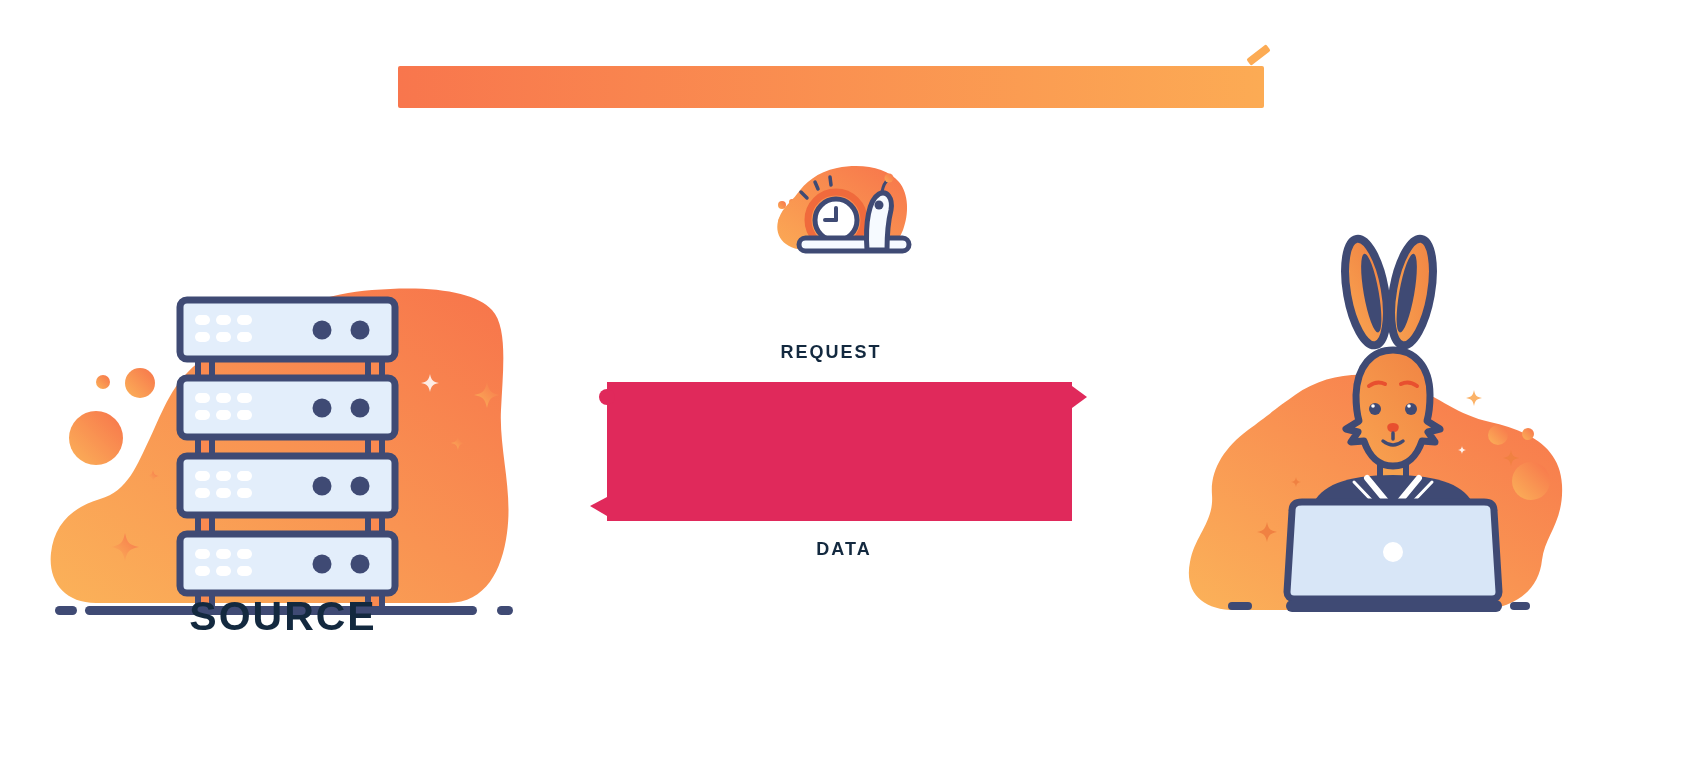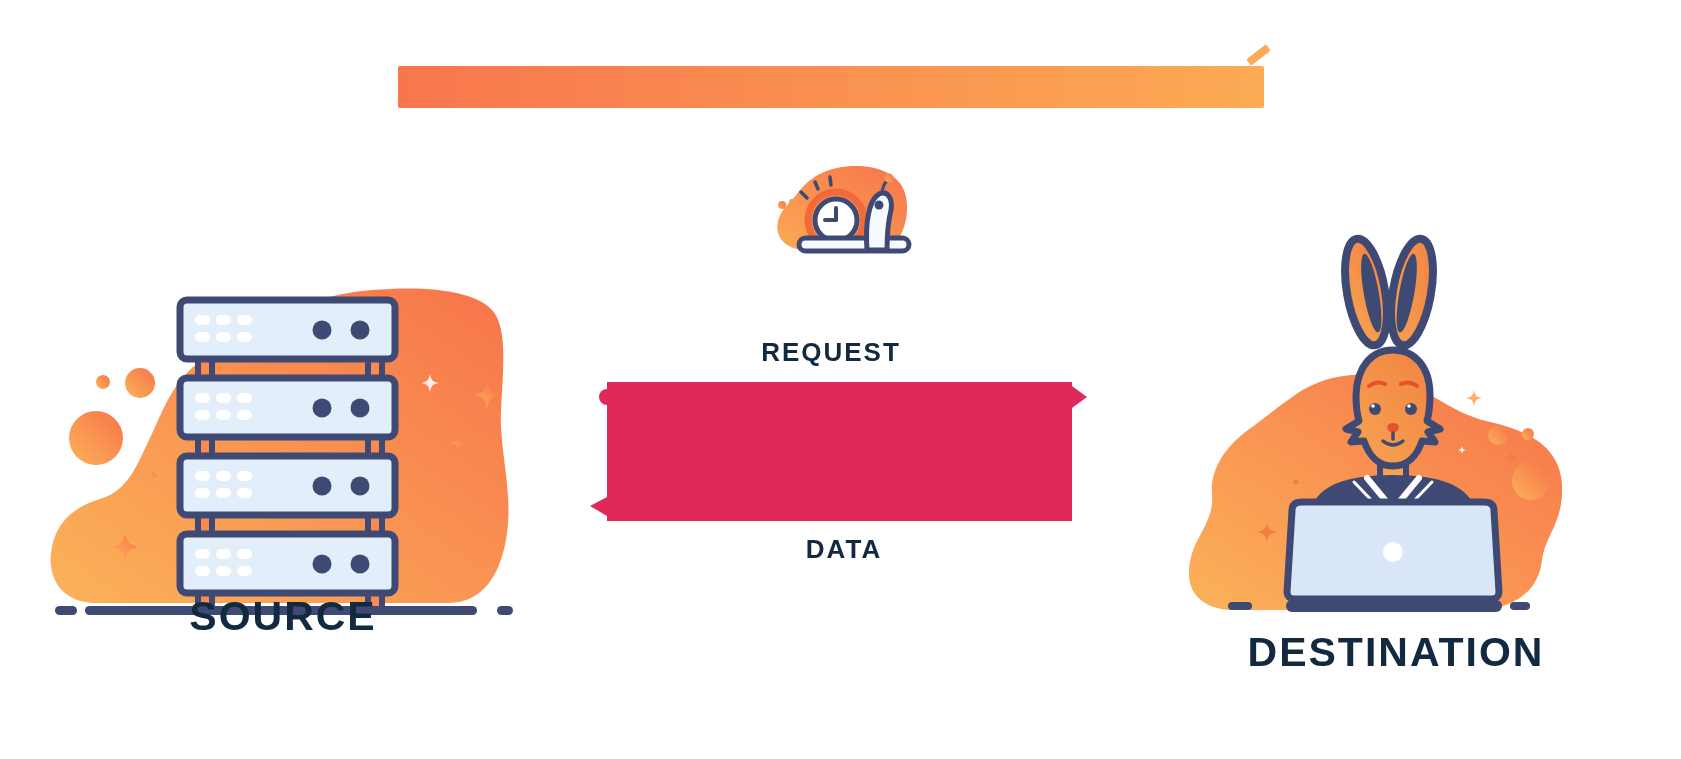--- a/index.html
+++ b/index.html
@@ -22,21 +22,21 @@
     left:398px;top:66px;width:866px;height:42px;
     background:linear-gradient(90deg,var(--orange_dark),var(--orange_light));
     border-radius:2px;
   }
   .banner-tick{
     left:1246px;top:51px;width:25px;height:8px;border-radius:2px;
     background:var(--orange_light);
     transform:rotate(-38deg);
   }
   .flow-label{
-    color:var(--label_navy);font-weight:800;font-size:26px;line-height:26px;
+    color:var(--label_navy);font-weight:800;font-size:18px;line-height:26px;
     letter-spacing:2px;transform:translateX(-50%);white-space:nowrap;
   }
   .node-label{
     color:var(--label_navy);font-weight:800;font-size:41px;line-height:41px;
     letter-spacing:2px;transform:translateX(-50%);white-space:nowrap;
   }
   svg{display:block;}
 </style>
 </head>
 <body>
@@ -251,15 +251,14 @@
       <path d="M 162,272 L 344,272 C 352,272 354,276 354,281 L 359,362 C 359,366 356,369 352,369 L 154,369 C 150,369 147,366 147,362 L 152,281 C 152,276 154,272 162,272 Z" fill="var(--laptop_blue)" stroke="var(--outline_navy)" stroke-width="7" stroke-linejoin="round"></path>
       <circle cx="253" cy="322" r="10" fill="#FFFFFF"></circle>
       <g fill="var(--outline_navy)">
         <rect x="146" y="370" width="216" height="12" rx="6"></rect>
         <rect x="88" y="372" width="24" height="8" rx="4"></rect>
         <rect x="370" y="372" width="20" height="8" rx="4"></rect>
       </g>
     </g>
   </svg>
 
-  <div class="abs node-label" style="left:1396px;top:632px">DESTINATION</div>
 
 </div>
 
 </body></html>

